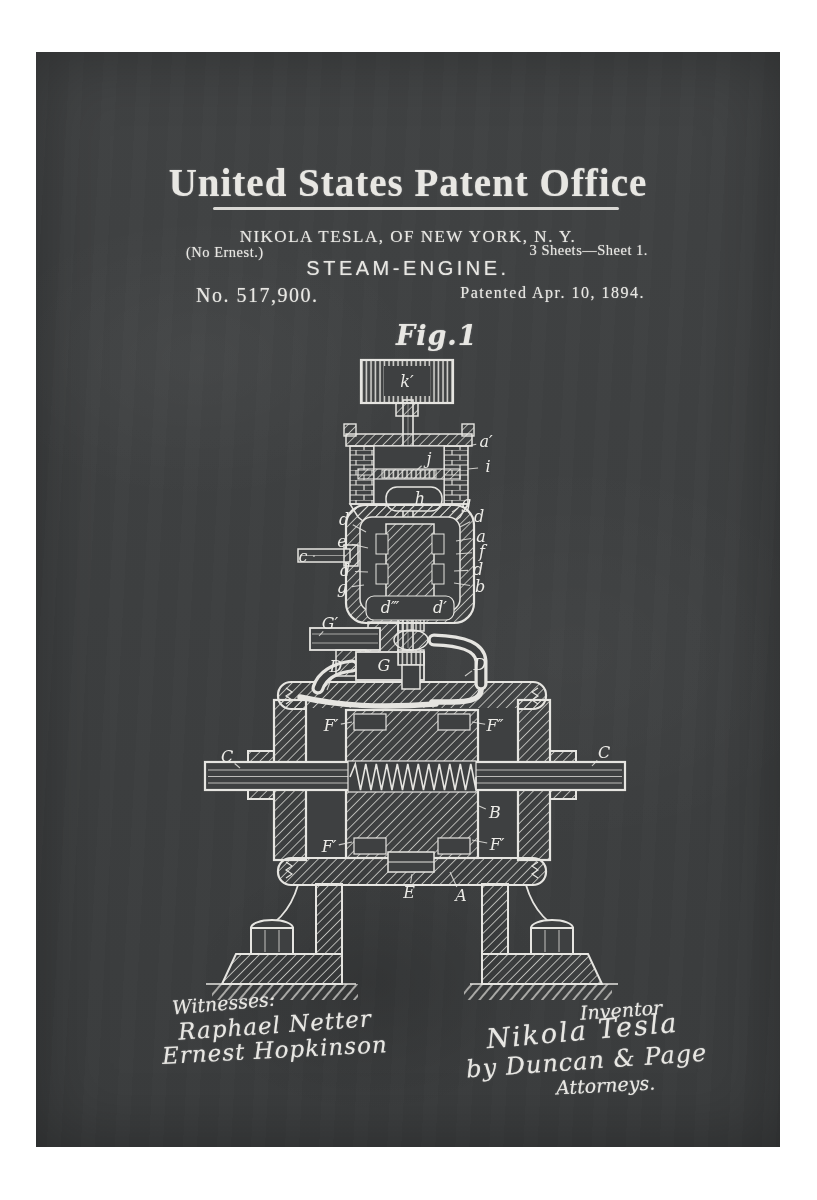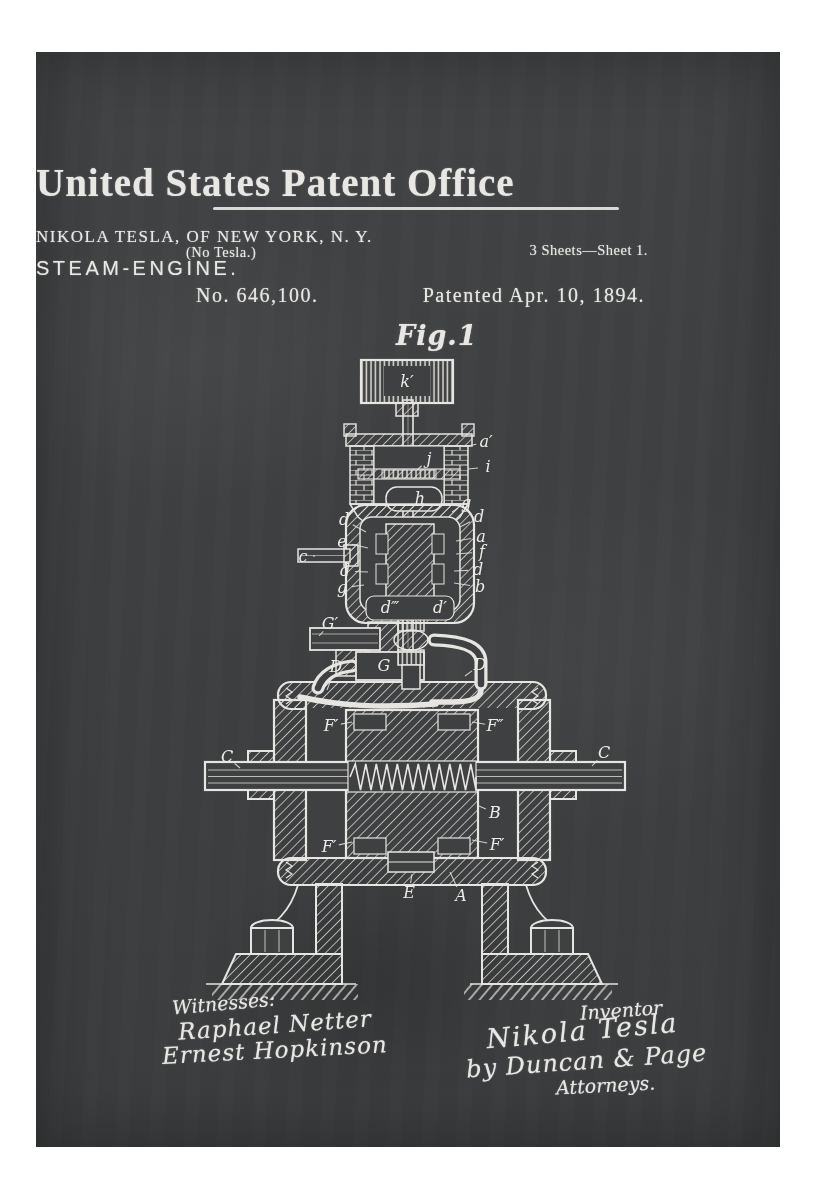--- a/index.html
+++ b/index.html
@@ -16,29 +16,29 @@
       radial-gradient(ellipse 300px 220px at 45% 85%, rgba(0,0,0,.14), transparent 60%),
       repeating-linear-gradient(93deg, rgba(255,255,255,.012) 0 14px, transparent 14px 34px),
       linear-gradient(#404243,#3a3c3d);
     box-shadow: inset 0 0 70px rgba(0,0,0,.30);
   }
   .chalk{
     color:#e8e7e3;
     text-shadow:0 0 1px rgba(255,255,255,.45),0 0 3px rgba(255,255,255,.12);
   }
   .abs{position:absolute;}
-  .centered{left:36px;width:744px;}
+  .centered{left:36px;width:744px;text-align:center;}
   .title{top:160px;font-size:39px;font-weight:bold;letter-spacing:1px;}
   .rule{left:213px;top:207px;width:406px;height:3px;background:#e6e5e1;opacity:.92;border-radius:2px;}
   .byline{top:219px;font-size:17px;letter-spacing:1.5px;margin-top:8px;}
   .model-note{left:186px;top:244px;font-size:14.5px;letter-spacing:.5px;}
   .sheet-info{right:169px;top:242px;font-size:14.5px;letter-spacing:.5px;}
   .invention-title{top:257px;font-family:"Liberation Sans",sans-serif;font-weight:normal;font-size:20px;letter-spacing:3.5px;}
   .patent-number{left:196px;top:284px;font-size:20px;letter-spacing:1.5px;}
-  .patent-date{right:172px;top:284px;font-size:20px;letter-spacing:1.5px;margin-left:13px;}
+  .patent-date{right:172px;top:284px;font-size:16px;letter-spacing:1.5px;margin-left:13px;}
   .fig-label{left:372px;top:320px;font-family:"DejaVu Serif",serif;font-style:italic;font-weight:bold;font-size:27px;letter-spacing:1px;margin-left:24px;}
   .sig{font-family:"DejaVu Serif",serif;font-style:italic;white-space:nowrap;}
   .sig-wit-head{left:172px;top:992px;font-size:19px;transform:rotate(-5deg);}
   .sig-wit-1{left:178px;top:1012px;font-size:23px;transform:rotate(-4deg);letter-spacing:1px;}
   .sig-wit-2{left:162px;top:1037px;font-size:23px;transform:rotate(-3deg);letter-spacing:1px;}
   .sig-inv-head{left:580px;top:999px;font-size:19px;transform:rotate(-4deg);}
   .sig-inv-name{left:486px;top:1015px;font-size:27px;transform:rotate(-5deg);letter-spacing:2px;}
   .sig-atty{left:466px;top:1047px;font-size:24px;transform:rotate(-4deg);letter-spacing:1px;}
   .sig-atty-label{left:556px;top:1074px;font-size:19px;transform:rotate(-3deg);}
   svg.fig{position:absolute;left:0;top:0;width:817px;height:1200px;}
@@ -50,24 +50,24 @@
   #labels-group line{stroke:#e6e5e1;stroke-width:1.1;opacity:.85;}
 </style>
 </head>
 <body>
 
 <div class="board"></div>
 
 <div class="abs centered chalk title">United States Patent Office</div>
 <div class="abs rule"></div>
 <div class="abs centered chalk byline">NIKOLA TESLA, OF NEW YORK, N. Y.</div>
-<div class="abs chalk model-note">(No Tesla.)</div>
+<div class="abs chalk model-note">(No Ernest.)</div>
 <div class="abs chalk sheet-info">3 Sheets—Sheet 1.</div>
 <div class="abs centered chalk invention-title">STEAM-ENGINE.</div>
-<div class="abs chalk patent-number">No. 646,100.</div>
+<div class="abs chalk patent-number">No. 517,900.</div>
 <div class="abs chalk patent-date">Patented Apr. 10, 1894.</div>
 <div class="abs chalk fig-label">Fig.1</div>
 
 <svg class="fig" viewBox="0 0 817 1200" aria-hidden="true">
   <defs>
     <pattern id="hatch" width="6.5" height="6.5" patternUnits="userSpaceOnUse" patternTransform="rotate(45)">
       <line x1="0" y1="0" x2="0" y2="6.5" stroke="#dddcd8" stroke-width="1.5"></line>
     </pattern>
     <pattern id="vlines" width="4.5" height="8" patternUnits="userSpaceOnUse">
       <line x1="2" y1="0" x2="2" y2="8" stroke="#dddcd8" stroke-width="1.5"></line>

